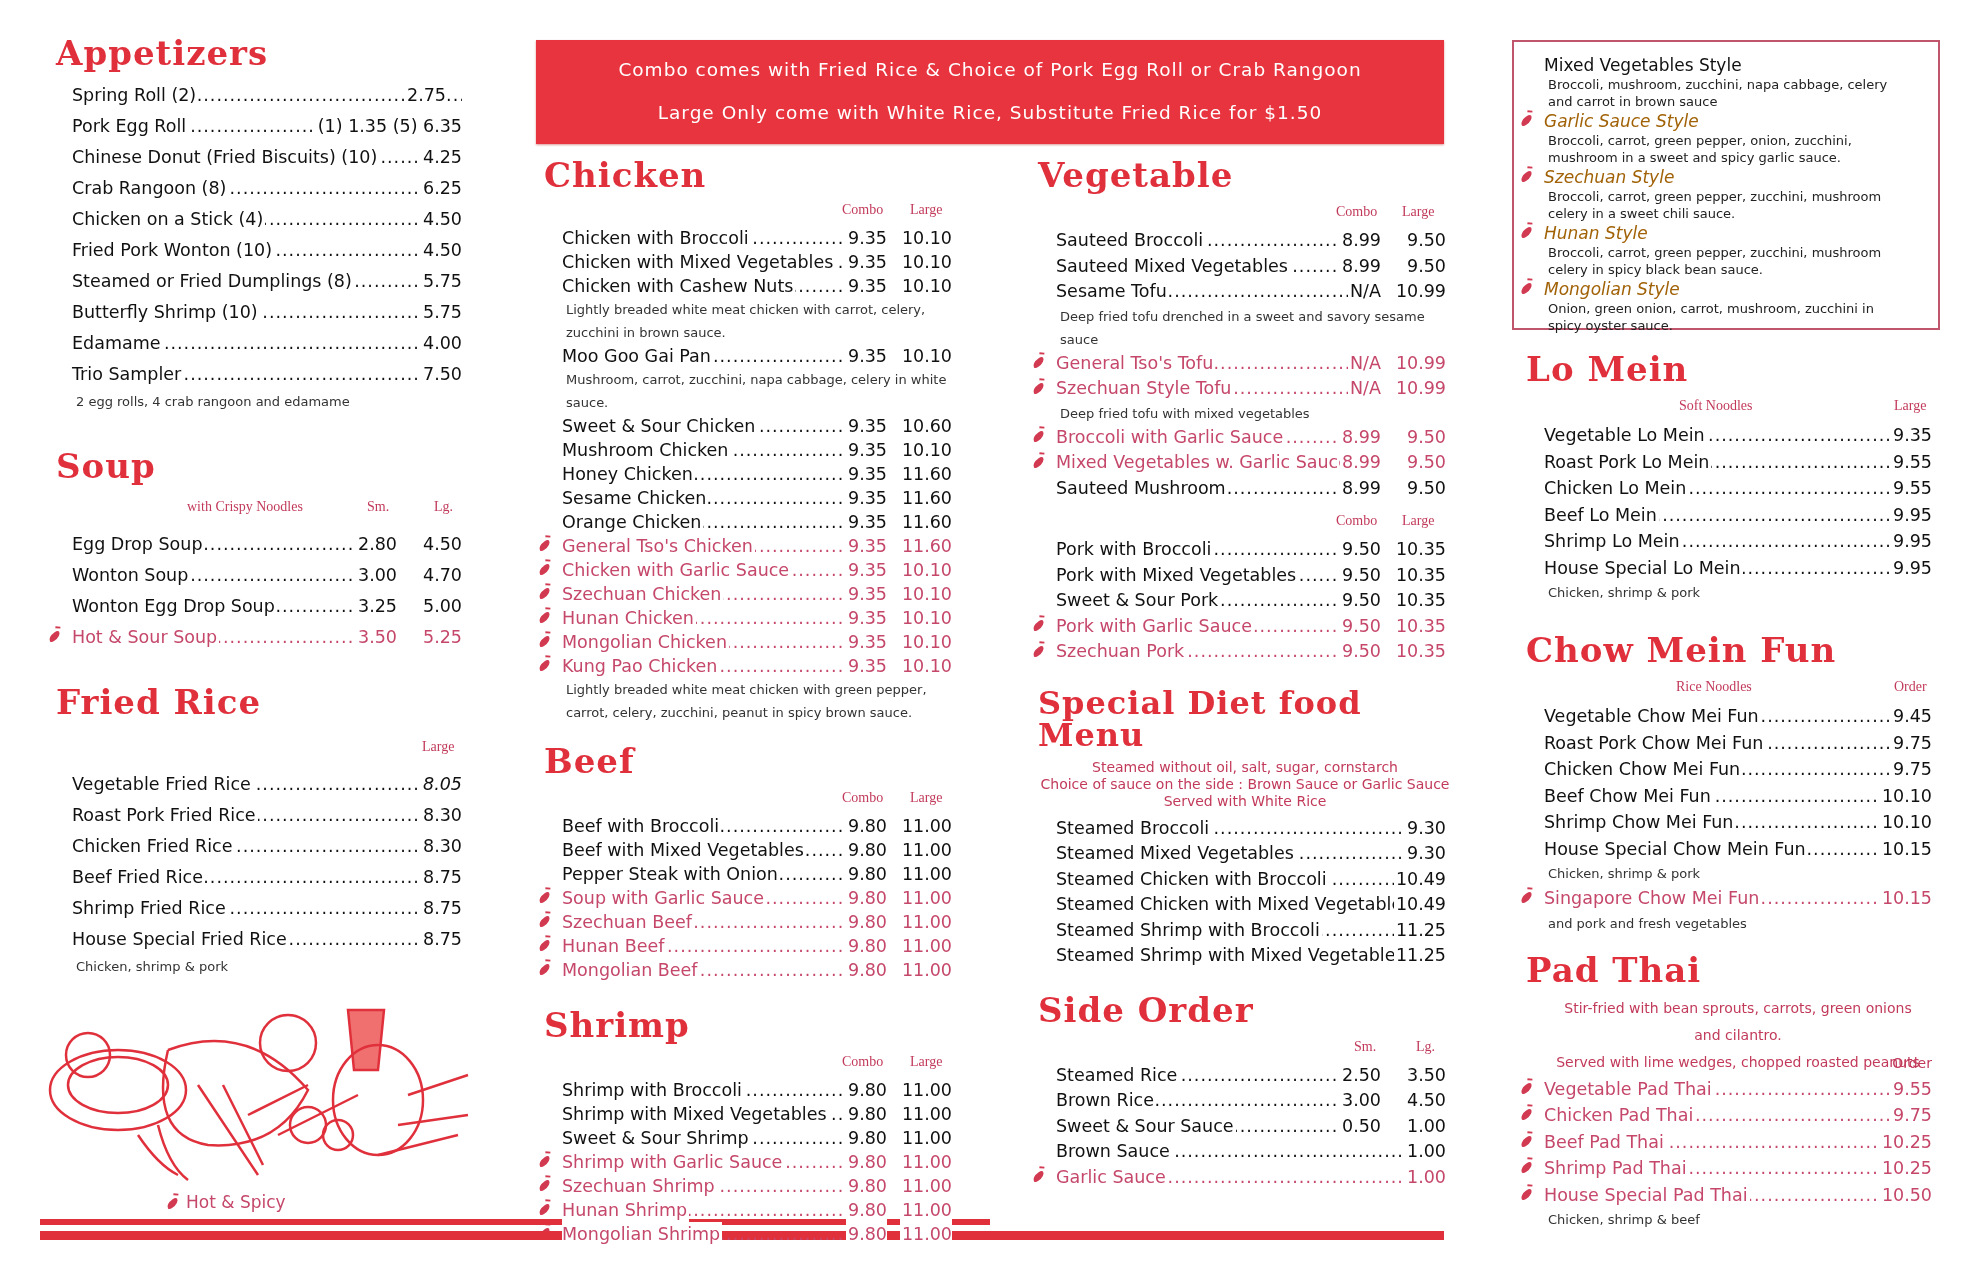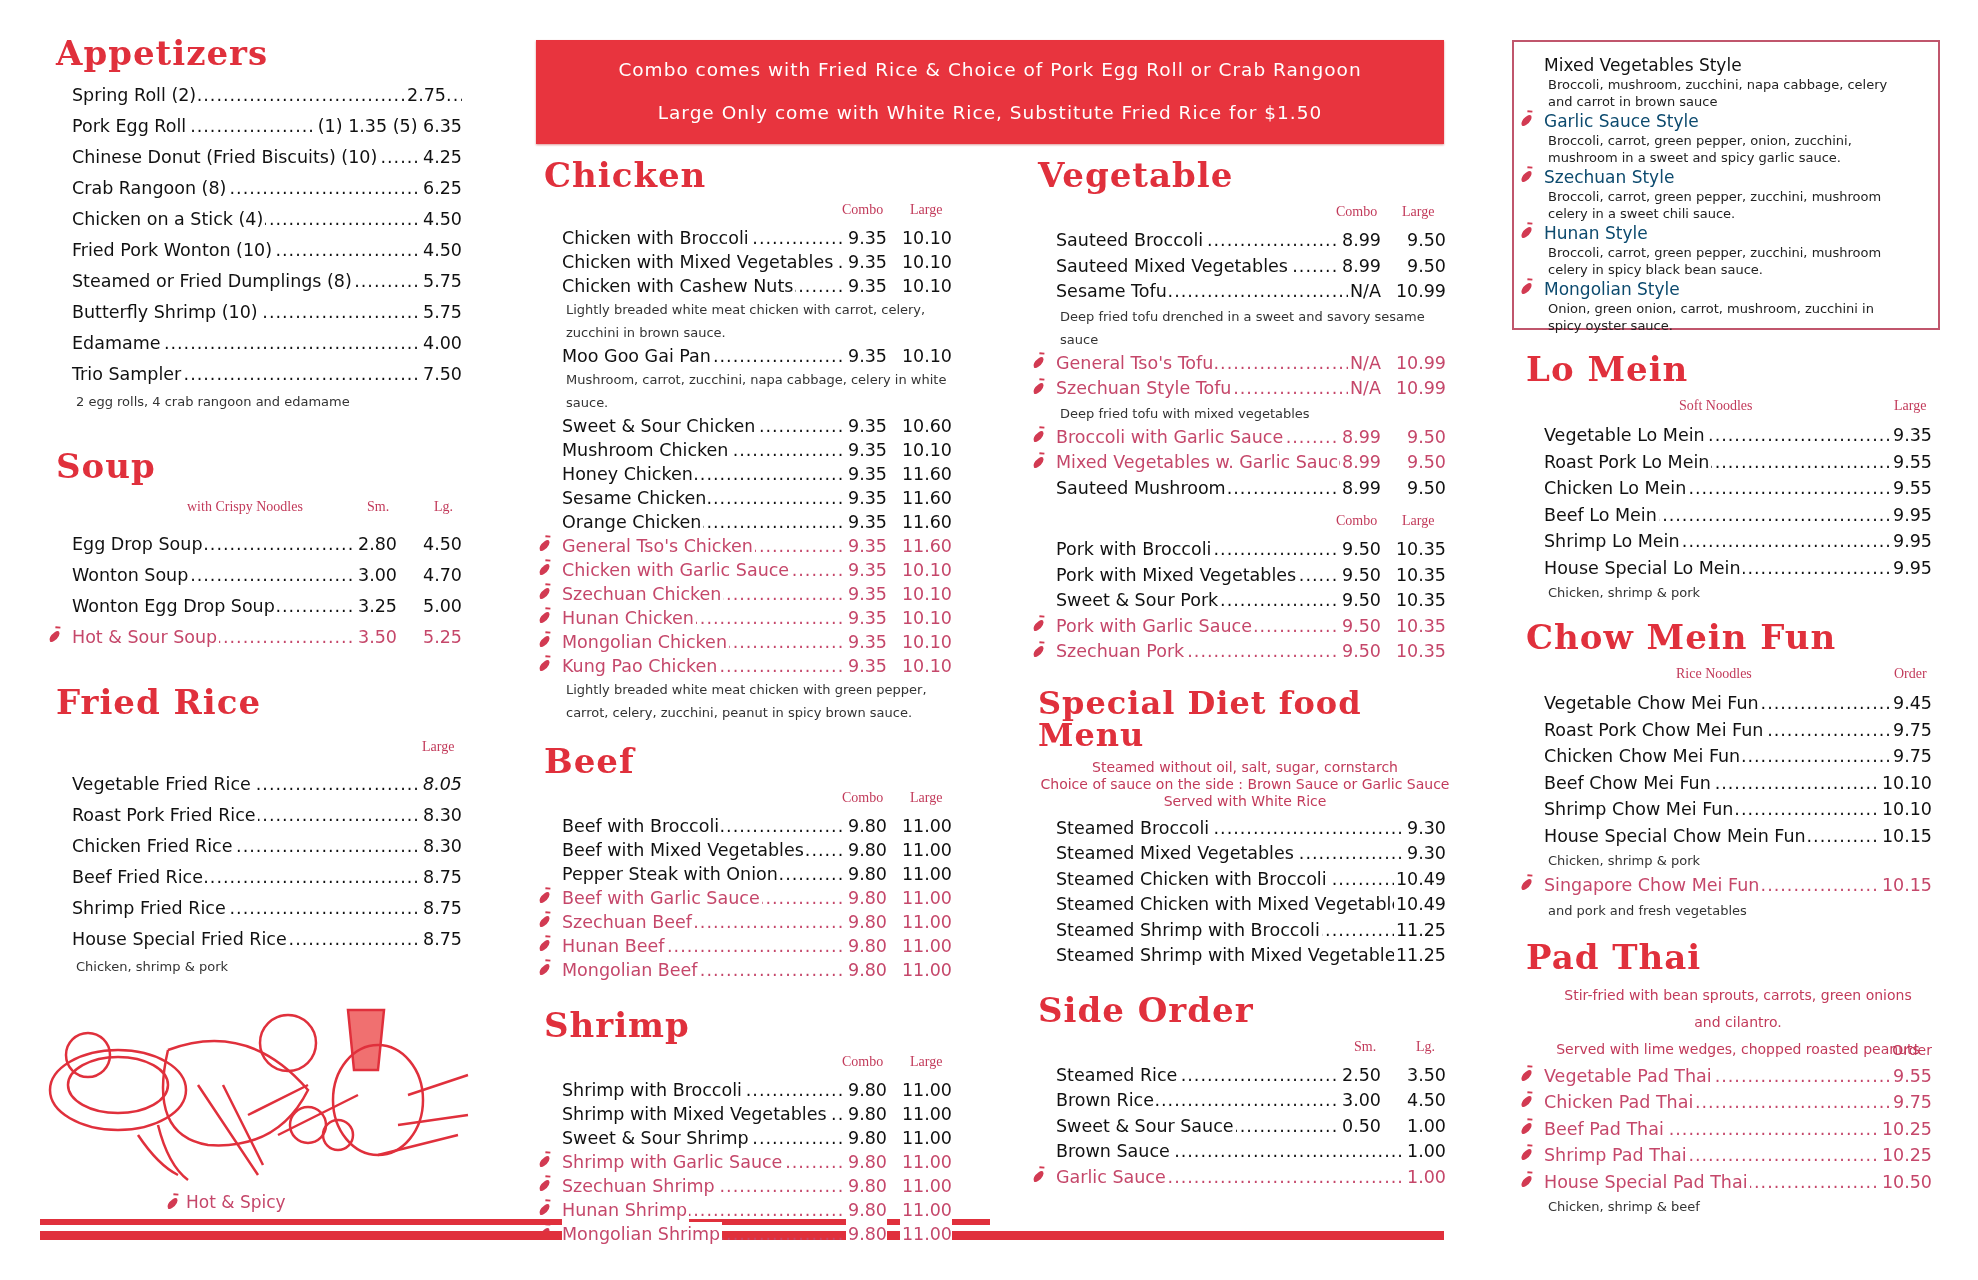--- a/index.html
+++ b/index.html
@@ -18,21 +18,21 @@
   .pepper { position:absolute; left:-24px; top:11px; width:13px; height:7px; background:#d23a52;
             border-radius:70% 30% 70% 30%; transform:rotate(-35deg); }
   .pepper::after { content:""; position:absolute; right:-4px; top:-3px; width:5px; height:2px; background:#d23a52; transform:rotate(40deg); }
   .desc { font-size:13px; color:#333; line-height:23px; padding-left:4px; }
   .subnote { font-size:14px; color:#c23a5a; text-align:center; line-height:17px; }
   .banner { position:absolute; left:536px; top:40px; width:908px; height:104px; background:#e8343e; color:#fff;
             font-size:18.5px; letter-spacing:1px; text-align:center; box-shadow:0 1px 2px #d99; }
   .banner div { height:43px; line-height:43px; }
   .stylebox { position:absolute; left:1512px; top:40px; width:424px; height:286px; border:2px solid #c0566c; }
   .stylebox .st { font-size:17px; line-height:22px; position:relative; margin-left:30px; }
-  .stylebox .st.spicy { color:#0c4a6e; }
+  .stylebox .st.spicy { color:#a16207;font-style:italic; }
   .stylebox .sd { font-size:13px; line-height:17px; margin-left:34px; color:#222; margin-right:30px; }
   .stylebox .pepper { left:-24px; top:7px; }
   .rule-a { position:absolute; left:40px; top:1219px; width:950px; height:6px; background:#e0303c; }
   .rule-b { position:absolute; left:40px; top:1231px; width:1404px; height:9px; background:#e0303c; }
   .legend { position:absolute; left:186px; top:1192px; font-size:17px; color:#c5476a; }
   .legend .pepper { left:-20px; top:8px; }
   .illus { position:absolute; left:48px; top:1005px; width:425px; height:180px; }
 </style>
 </head>
 <body>
@@ -327,21 +327,21 @@
       </div>
       <div class="row" style="height: 24px; line-height: 24px;">
         <span class="dots" style="right: 65px;">........................................................................................................................................................................................................</span>
         <span class="name">Pepper Steak with Onion</span>
         <span class="p1" style="right: 65px;">9.80</span>
         <span class="p2" style="right: 0px;">11.00</span>
       </div>
       <div class="row spicy" style="height: 24px; line-height: 24px;">
         <span class="pepper" style="top: 8px;"></span>
         <span class="dots" style="right: 65px;">........................................................................................................................................................................................................</span>
-        <span class="name">Beef with Garlic Sauce</span>
+        <span class="name">Soup with Garlic Sauce</span>
         <span class="p1" style="right: 65px;">9.80</span>
         <span class="p2" style="right: 0px;">11.00</span>
       </div>
       <div class="row spicy" style="height: 24px; line-height: 24px;">
         <span class="pepper" style="top: 8px;"></span>
         <span class="dots" style="right: 65px;">........................................................................................................................................................................................................</span>
         <span class="name">Szechuan Beef</span>
         <span class="p1" style="right: 65px;">9.80</span>
         <span class="p2" style="right: 0px;">11.00</span>
       </div>
@@ -646,21 +646,21 @@
         <span class="p2" style="right: 0px;">9.95</span>
       </div>
       <div class="row" style="height: 26.5px; line-height: 26.5px;">
         <span class="dots">........................................................................................................................................................................................................</span>
         <span class="name">House Special Lo Mein</span>
         <span class="p2" style="right: 0px;">9.95</span>
       </div>
     </div>
   <div class="desc">Chicken, shrimp &amp; pork</div>
 
-  <h2 class="heading" style="margin-left:-18px; margin-top:16px">Chow Mein Fun</h2>
+  <h2 class="heading" style="margin-left:-18px; margin-top:29px">Chow Mein Fun</h2>
   <div class="colhdr" style="margin-top:12px">
     <span style="left:132px">Rice Noodles</span>
     <span style="left:350px">Order</span>
   </div>
   <div>
       <div class="row" style="height: 26.5px; line-height: 26.5px;">
         <span class="dots">........................................................................................................................................................................................................</span>
         <span class="name">Vegetable Chow Mei Fun</span>
         <span class="p2" style="right: 0px;">9.45</span>
       </div>

